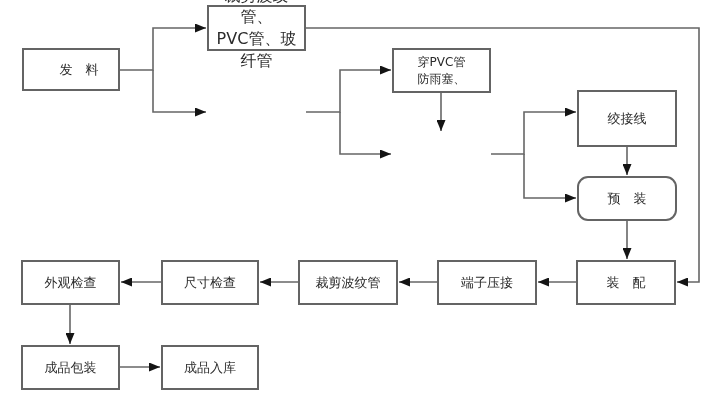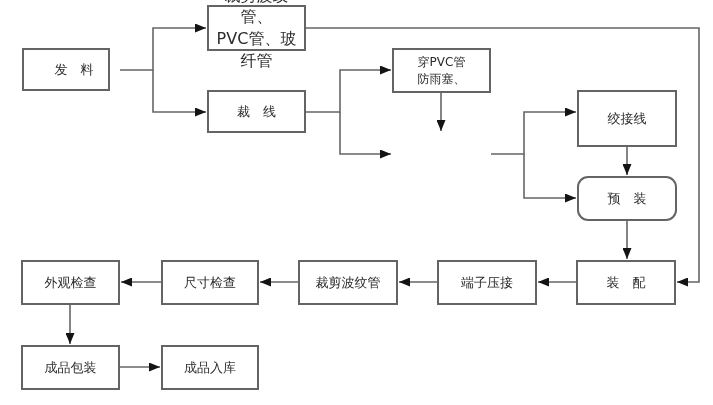--- a/index.html
+++ b/index.html
@@ -15,21 +15,21 @@
   .edges{position:absolute;left:0;top:0;width:713px;height:405px;}
   .edge{fill:none;stroke:var(--line);stroke-width:1.6;}
   .arrowhead{fill:var(--arrow);}
   .node{
     position:absolute; box-sizing:border-box;
     border:2px solid var(--box-border); background:var(--background);
     display:flex; align-items:center; justify-content:center;
     text-align:center; color:var(--text);
     font-size:13px; line-height:1.35; white-space:pre-line;
   }
-  .n0{left:22px;top:48px;width:88px;height:43px;padding-left:16px;}
+  .n0{left:22px;top:48px;width:98px;height:43px;padding-left:16px;}
   .n1{left:207px;top:5px;width:99px;height:46px;font-size:16px;}
   .n2{left:207px;top:90px;width:99px;height:43px;}
   .n3{left:392px;top:48px;width:99px;height:45px;font-size:12px;}
   .n4{left:392px;top:132px;width:99px;height:45px;}
   .n5{left:577px;top:90px;width:100px;height:57px;}
   .n6{left:577px;top:176px;width:100px;height:45px;border-radius:11px;}
   .n7{left:576px;top:260px;width:100px;height:45px;}
   .n8{left:437px;top:260px;width:100px;height:45px;}
   .n9{left:298px;top:260px;width:100px;height:45px;}
   .n10{left:161px;top:260px;width:98px;height:45px;}
@@ -62,21 +62,20 @@
     <polyline class="edge" points="437,282 399,282" marker-end="url(#arrow)"></polyline>
     <polyline class="edge" points="298,282 260,282" marker-end="url(#arrow)"></polyline>
     <polyline class="edge" points="161,282 121,282" marker-end="url(#arrow)"></polyline>
     <polyline class="edge" points="70,305 70,344" marker-end="url(#arrow)"></polyline>
     <polyline class="edge" points="120,367 160,367" marker-end="url(#arrow)"></polyline>
   </svg>
 
   <div class="node n0">发　料</div>
   <div class="node n1">裁剪波纹管、
 PVC管、玻纤管</div>
-  <div class="node n2">裁　线</div>
   <div class="node n3">穿PVC管
 防雨塞、</div>
   <div class="node n5">绞接线</div>
   <div class="node n6">预　装</div>
   <div class="node n7">装　配</div>
   <div class="node n8">端子压接</div>
   <div class="node n9">裁剪波纹管</div>
   <div class="node n10">尺寸检查</div>
   <div class="node n11">外观检查</div>
   <div class="node n12">成品包装</div>

